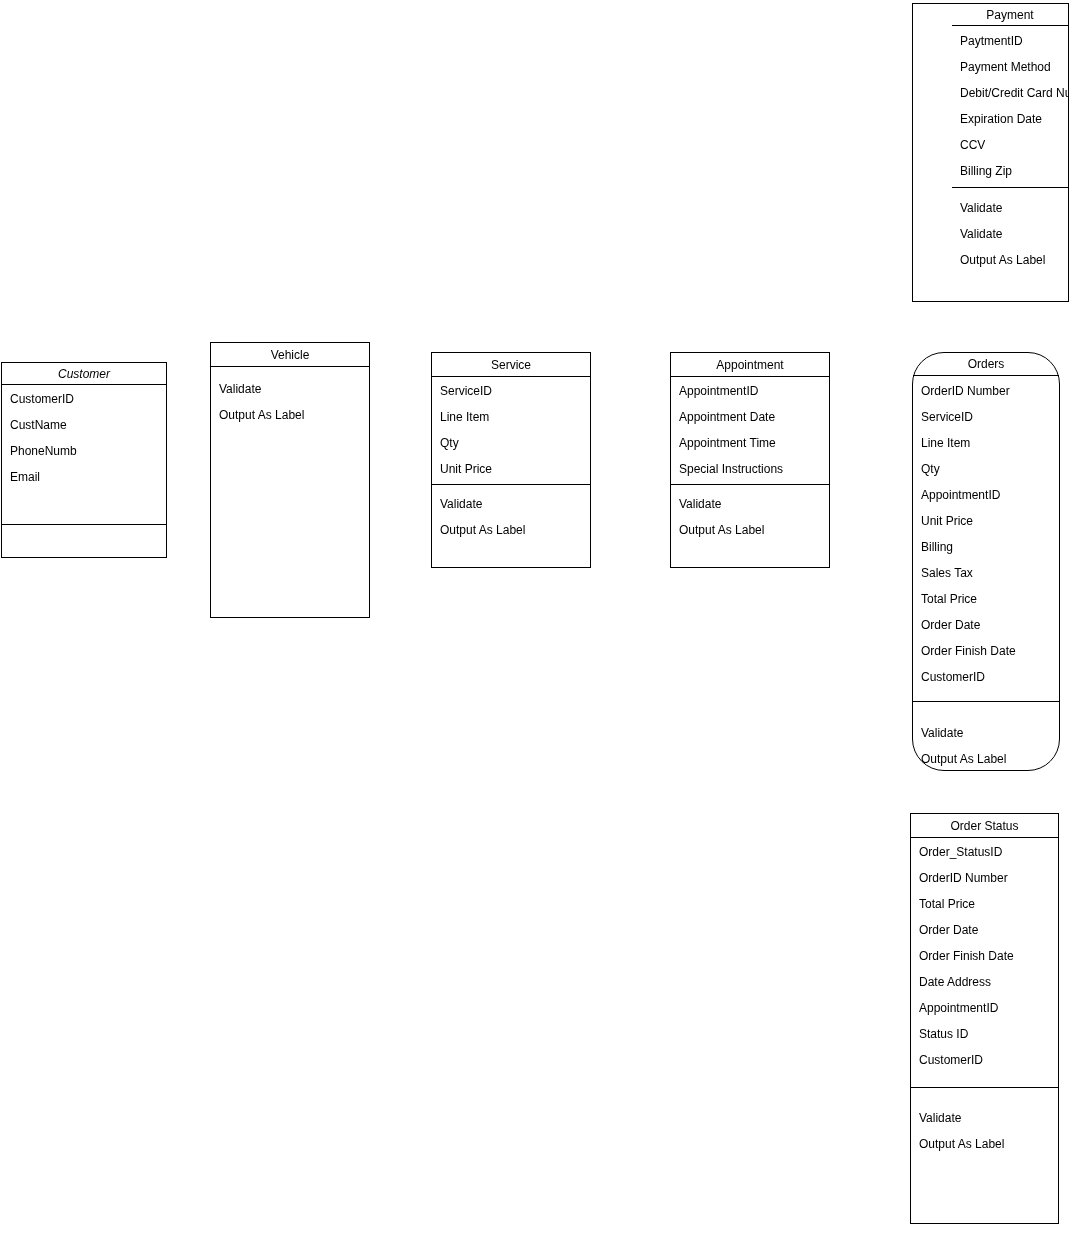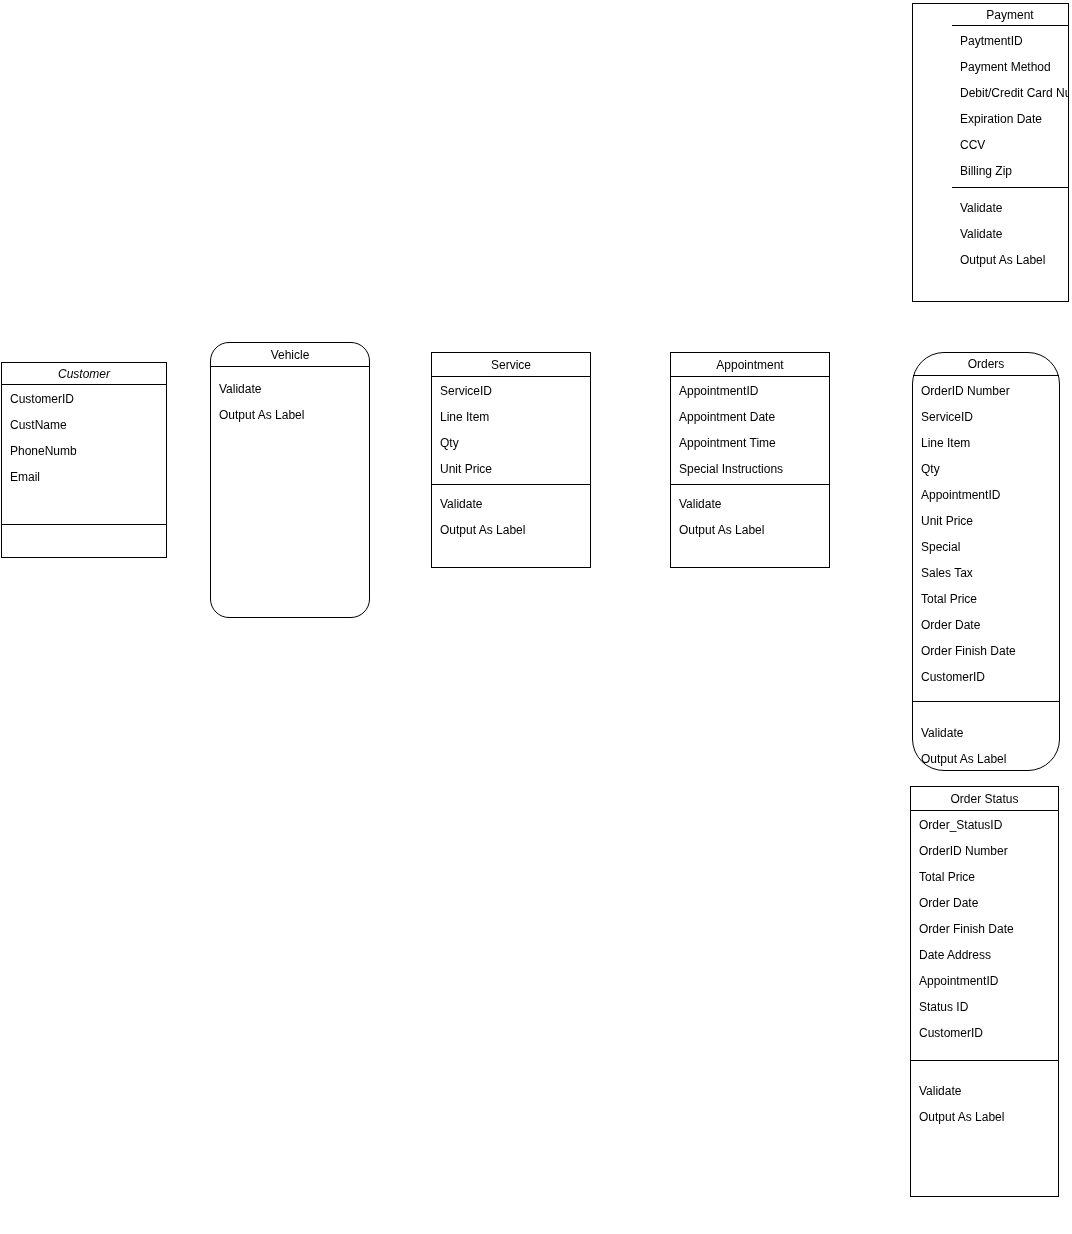--- a/index.html
+++ b/index.html
@@ -45,21 +45,21 @@
   .e-payment .title   { height: 22px; }
   .e-payment .attrs   { height: 162px; padding-top: 2px; }
   .e-payment .methods { padding-top: 7px; }
 
   
   .e-customer { left: 1px; top: 362px; width: 166px; height: 196px; }
   .e-customer .title   { height: 22px; font-style: italic; }
   .e-customer .attrs   { height: 140px; padding-top: 1px; }
 
   
-  .e-vehicle { left: 210px; top: 342px; width: 160px; height: 276px; border-radius: 19px; }
+  .e-vehicle { left: 210px; top: 342px; width: 160px; height: 276px; }
   .e-vehicle .title   { height: 24px; }
   .e-vehicle .attrs   { height: 165px; padding-top: 1px; }
   .e-vehicle .methods { padding-top: 9px; }
 
   
   .e-service { left: 431px; top: 352px; width: 160px; height: 216px; }
   .e-service .title   { height: 24px; }
   .e-service .attrs   { height: 108px; padding-top: 1px; }
   .e-service .methods { padding-top: 6px; }
 
@@ -69,21 +69,21 @@
   .e-appointment .attrs   { height: 108px; padding-top: 1px; }
   .e-appointment .methods { padding-top: 6px; }
 
   
   .e-orders { left: 912px; top: 352px; width: 148px; height: 419px; border-radius: 32px; }
   .e-orders .title   { height: 23px; }
   .e-orders .attrs   { height: 326px; padding-top: 2px; }
   .e-orders .methods { padding-top: 18px; }
 
   
-  .e-order-status { left: 910px; top: 786px; width: 149px; height: 411px; }
+  .e-order-status { left: 910px; top: 813px; width: 149px; height: 411px; }
   .e-order-status .title   { height: 24px; }
   .e-order-status .attrs   { height: 250px; padding-top: 1px; }
   .e-order-status .methods { padding-top: 17px; }
 </style>
 </head>
 <body>
 
 <div class="canvas">
 
   <div class="entity e-payment">
@@ -152,21 +152,21 @@
 
   <div class="entity e-orders">
     <div class="title">Orders</div>
     <div class="attrs">
       <div class="row">OrderID Number</div>
       <div class="row">ServiceID</div>
       <div class="row">Line Item</div>
       <div class="row">Qty</div>
       <div class="row">AppointmentID</div>
       <div class="row">Unit Price</div>
-      <div class="row">Special</div>
+      <div class="row">Billing</div>
       <div class="row">Sales Tax</div>
       <div class="row">Total Price</div>
       <div class="row">Order Date</div>
       <div class="row">Order Finish Date</div>
       <div class="row">CustomerID</div>
     </div>
     <div class="methods">
       <div class="row">Validate</div>
       <div class="row">Output As Label</div>
     </div>

